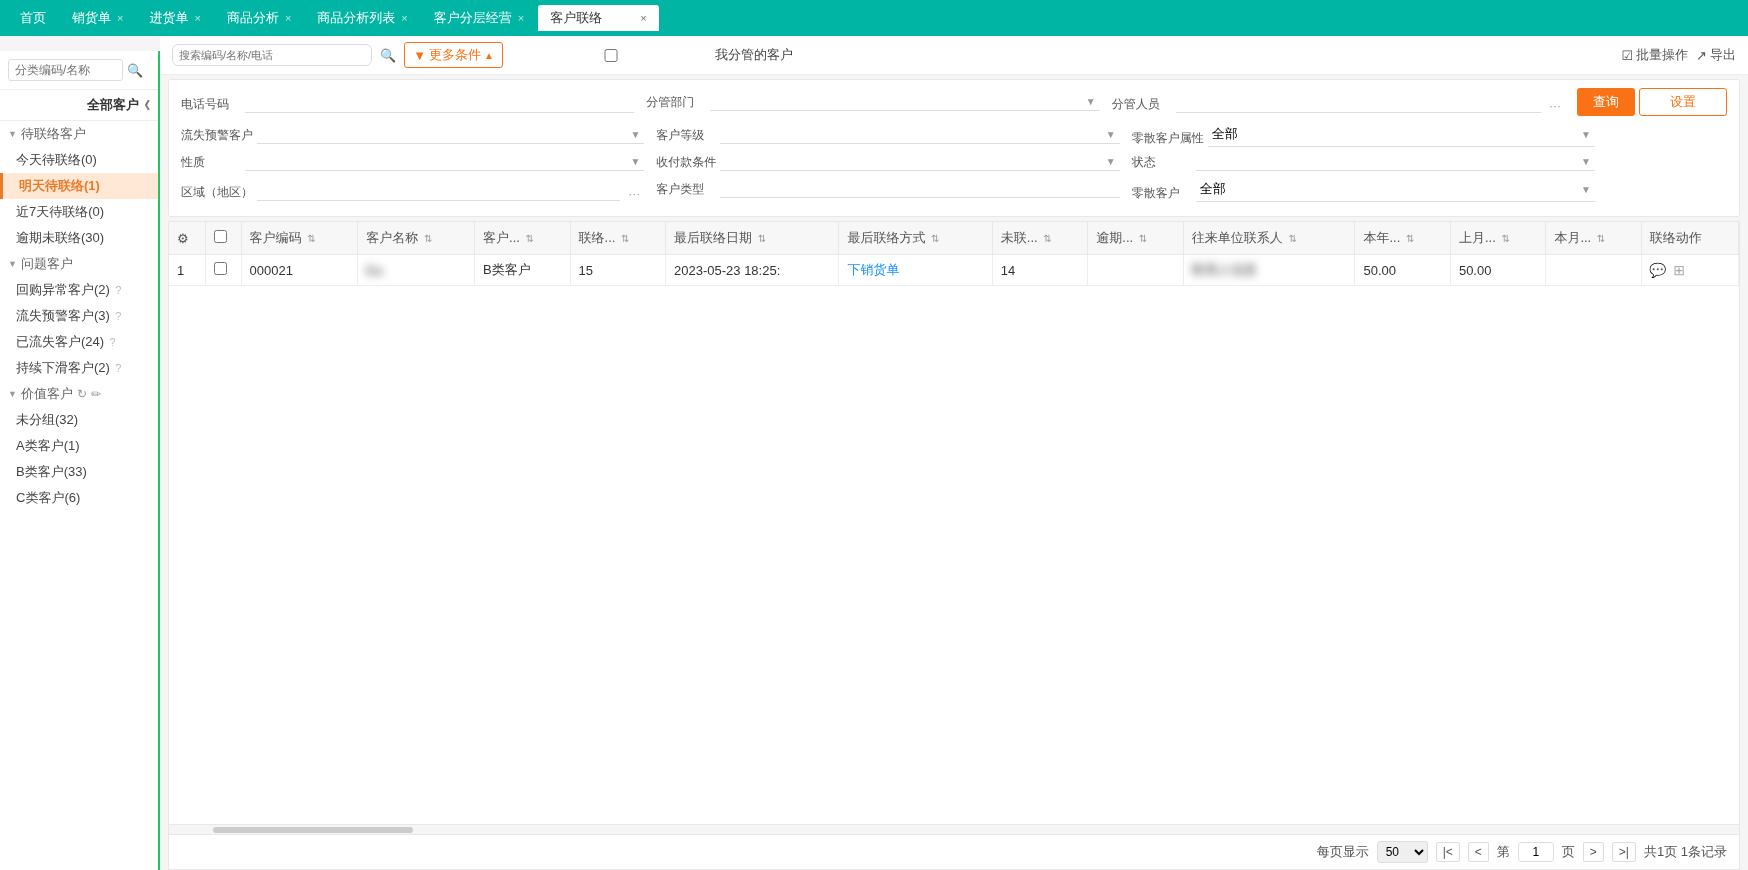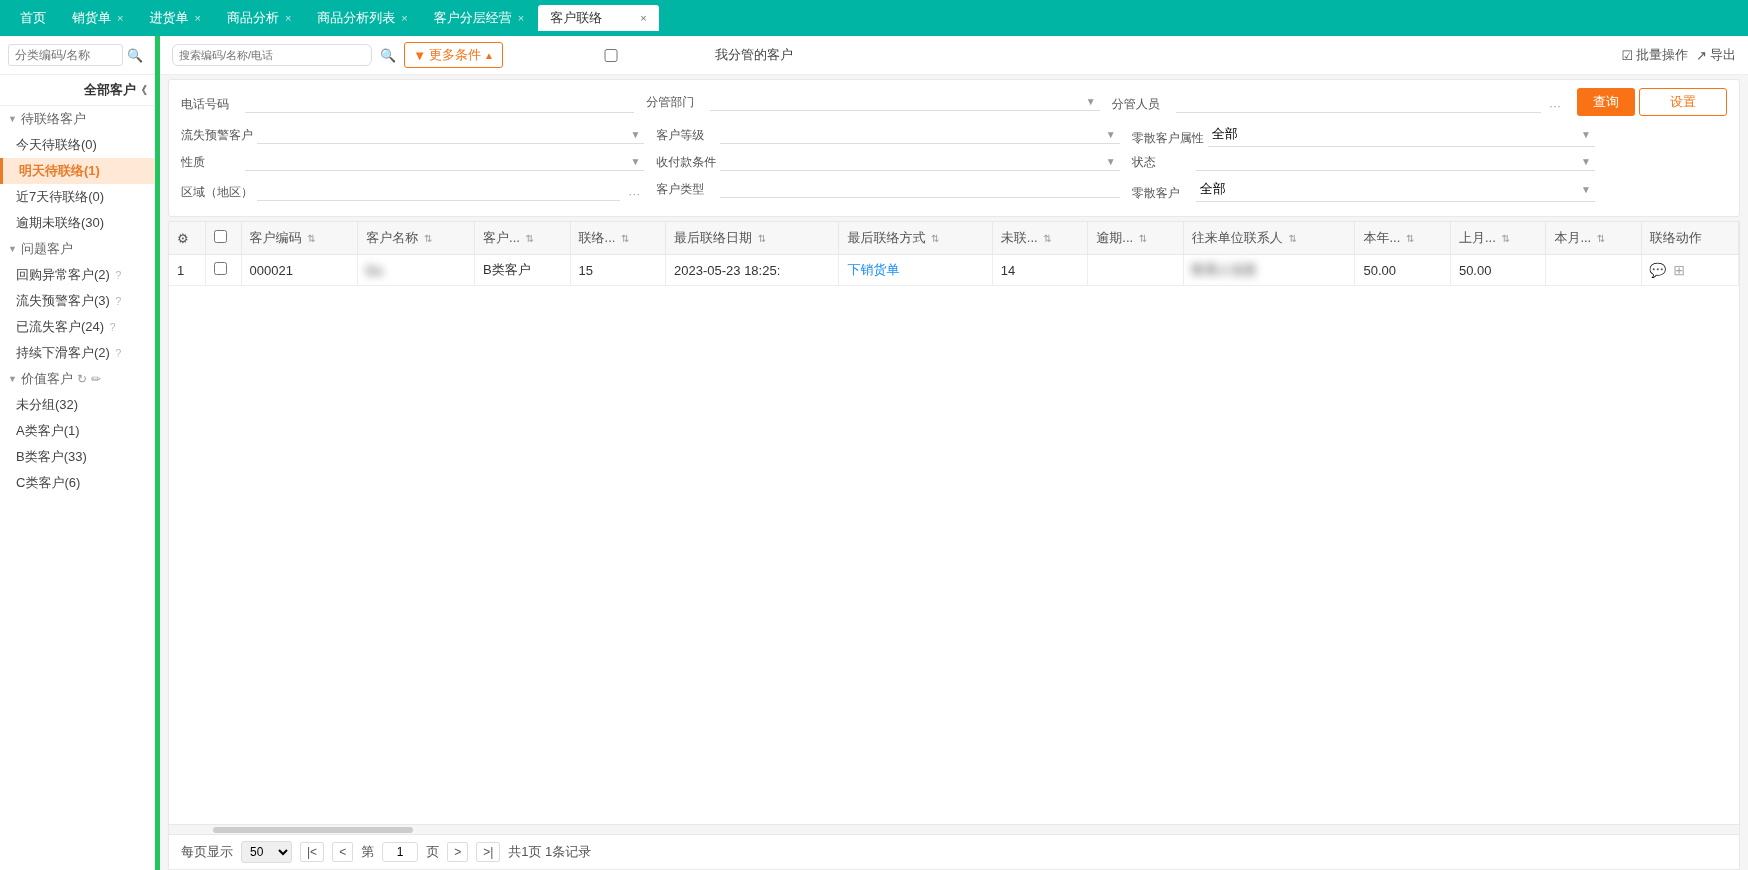--- a/index.html
+++ b/index.html
@@ -31,23 +31,24 @@
     
     .main-layout {
       display: flex;
       height: calc(870px - 36px);
     }
 
     
     .sidebar {
       width: 160px;
       background: #fff;
-      border-right: 5px solid #22c55e;
+      border-right: 2px solid #22c55e;
       overflow-y: auto;
       flex-shrink: 0;
+      margin-top: 15px;
     }
     .sidebar-search {
       padding: 8px;
       display: flex;
       align-items: center;
       gap: 4px;
       border-bottom: 1px solid #eee;
     }
     .sidebar-search input {
       border: 1px solid #ddd;
@@ -261,20 +262,21 @@
     .action-icons { display: flex; gap: 6px; align-items: center; }
     .action-icon { color: #aaa; cursor: pointer; font-size: 14px; }
 
     
     .table-footer {
       background: #fff;
       border-top: 1px solid #e8e8e8;
       padding: 6px 12px;
       display: flex;
       align-items: center;
+      justify-content: flex-end;
       gap: 8px;
       font-size: 12px;
       color: #555;
       margin: 0 8px;
       border: 1px solid #e8e8e8;
       border-top: none;
     }
     .page-size-select {
       border: 1px solid #ddd;
       border-radius: 3px;

